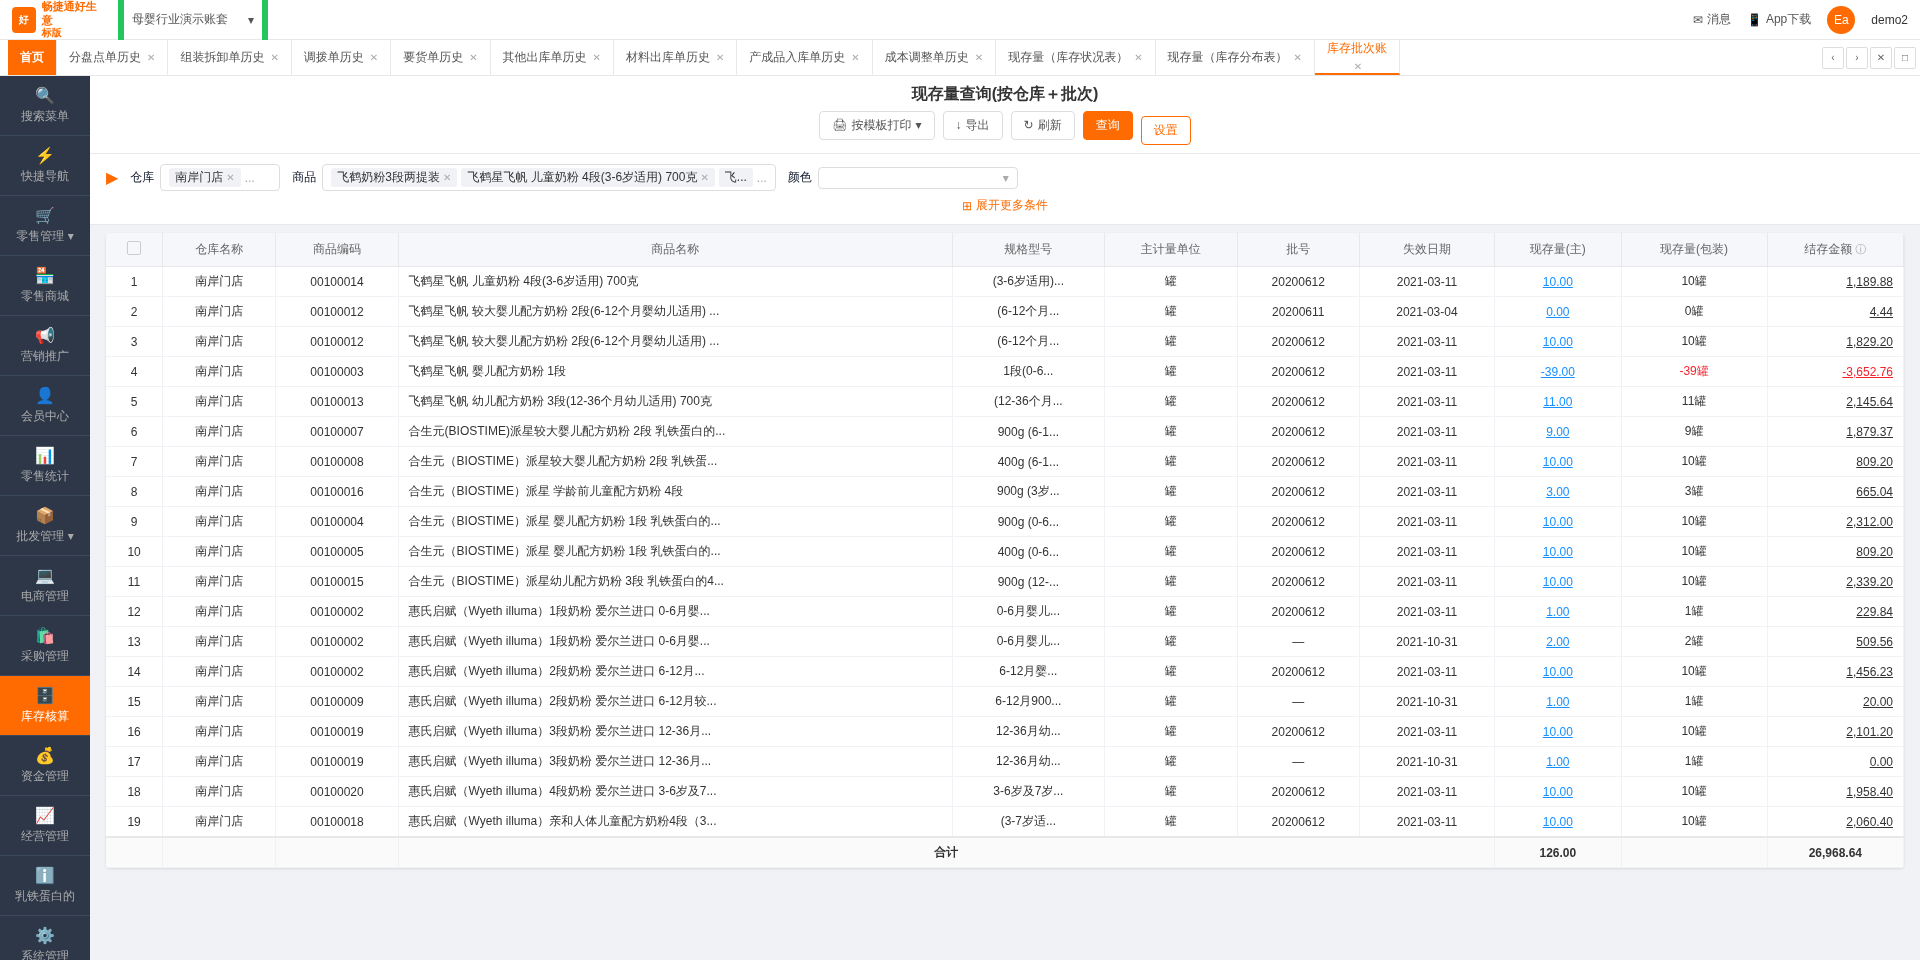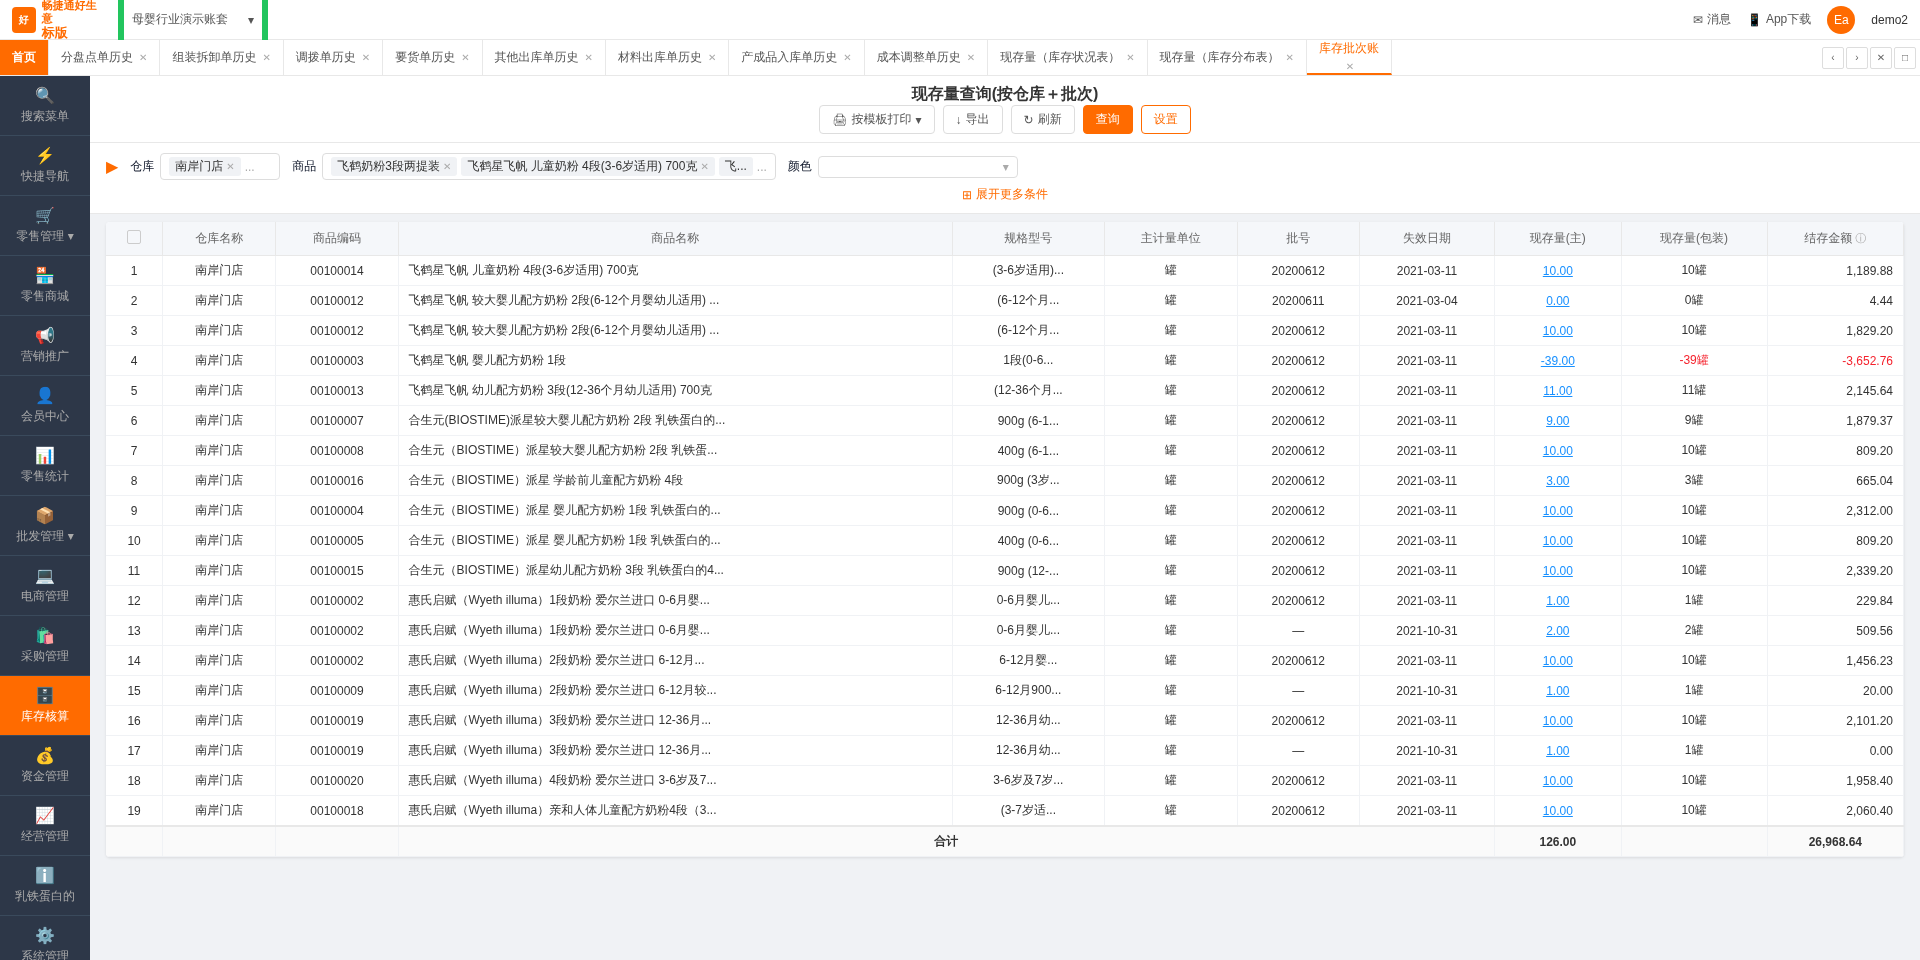--- a/index.html
+++ b/index.html
@@ -9,21 +9,21 @@
     .top-bar { background: #fff; height: 40px; display: flex; align-items: center; padding: 0 12px; border-bottom: 1px solid #e8e8e8; gap: 16px; flex-shrink: 0; }
     .logo-area { display: flex; align-items: center; gap: 6px; color: #ff6b00; font-weight: bold; font-size: 13px; width: 90px; flex-shrink: 0; }
     .logo-icon { width: 26px; height: 26px; background: #ff6b00; border-radius: 4px; display: flex; align-items: center; justify-content: center; color: white; font-size: 10px; }
     .industry-selector { display: flex; align-items: center; gap: 0; border: 6px solid #22c55e; border-radius: 4px; padding: 19px 8px; cursor: pointer; color: #555; min-width: 150px; font-size: 12px; }
     .top-right { margin-left: auto; display: flex; align-items: center; gap: 16px; }
     .top-icon-btn { display: flex; align-items: center; gap: 4px; color: #555; cursor: pointer; font-size: 12px; }
 
     
     .nav-tabs { background: #fff; height: 36px; display: flex; align-items: stretch; border-bottom: 1px solid #e8e8e8; overflow: hidden; flex-shrink: 0; }
     .nav-tab { display: flex; align-items: center; padding: 0 12px; white-space: nowrap; cursor: pointer; color: #555; border-right: 1px solid #e8e8e8; font-size: 12px; gap: 4px; flex-shrink: 0; }
-    .nav-tab.home { background: #ff6b00; color: white; font-weight: bold; }
+    .nav-tab.home { background: #ff6b00; color: white; font-weight: bold; margin-left: 8px; }
     .nav-tab .close-x { color: #aaa; font-size: 10px; margin-left: 2px; }
     .nav-tab.active { border-bottom: 2px solid #ff6b00; color: #ff6b00; flex-direction: column; }
     .nav-tab-controls { display: flex; align-items: center; margin-left: auto; padding: 0 4px; gap: 2px; }
     .nav-ctrl-btn { width: 22px; height: 22px; display: flex; align-items: center; justify-content: center; cursor: pointer; color: #666; border: 1px solid #ddd; border-radius: 2px; font-size: 10px; }
 
     
     .main-layout { display: flex; flex: 1; overflow: hidden; }
 
     
     .sidebar { width: 90px; background: #2d3748; display: flex; flex-direction: column; flex-shrink: 0; overflow-y: auto; }
@@ -33,58 +33,58 @@
 
     
     .content { flex: 1; display: flex; flex-direction: column; overflow: hidden; background: #f0f2f5; }
 
     
     .page-header { background: #fff; padding: 8px 16px; display: flex; align-items: center; justify-content: space-between; border-bottom: 1px solid #e8e8e8; flex-shrink: 0; flex-direction: column; }
     .page-title { font-size: 16px; font-weight: bold; color: #333; }
     .page-actions { display: flex; align-items: center; gap: 8px; }
     .btn { padding: 5px 12px; border-radius: 4px; cursor: pointer; font-size: 12px; border: 1px solid #ddd; background: #fff; color: #555; display: flex; align-items: center; gap: 4px; }
     .btn-primary { background: #ff6b00; color: white; border-color: #ff6b00; }
-    .btn-outline { border: 1px solid #ff6b00; color: #ff6b00; background: #fff; }
+    .btn-outline { border: 1px solid #ff6b00; color: #ff6b00; background: #fff; margin-top: 11px; }
 
     
     .filter-area { background: #fff; padding: 10px 16px; border-bottom: 1px solid #e8e8e8; flex-shrink: 0; }
     .filter-row { display: flex; align-items: center; gap: 12px; flex-wrap: wrap; }
     .filter-item { display: flex; align-items: center; gap: 6px; }
     .filter-label { color: #0f172a; white-space: nowrap; font-size: 12px; }
     .filter-tag-box { display: flex; align-items: center; gap: 4px; border: 1px solid #ddd; border-radius: 4px; padding: 3px 8px; min-width: 120px; flex-wrap: wrap; }
     .filter-tag { background: #f0f2f5; border-radius: 3px; padding: 1px 6px; display: flex; align-items: center; gap: 3px; font-size: 11px; color: #333; }
     .filter-tag .rm { color: #aaa; cursor: pointer; font-size: 10px; }
     .filter-ellipsis { color: #aaa; font-size: 12px; cursor: pointer; }
     .expand-btn { display: flex; align-items: center; gap: 4px; color: #ff6b00; cursor: pointer; margin: 6px auto 0; font-size: 12px; }
 
     
     .table-container { flex: 1; overflow: auto; padding: 8px 16px; }
     .data-table { width: 100%; border-collapse: collapse; background: #fff; border-radius: 4px; overflow: hidden; box-shadow: 0 1px 3px rgba(0,0,0,0.1); }
     .data-table th { background: #f5f7fa; color: #666; padding: 8px 10px; text-align: center; border-bottom: 1px solid #e8e8e8; border-right: 1px solid #e8e8e8; font-weight: 500; font-size: 12px; white-space: nowrap; }
     .data-table td { padding: 6px 10px; text-align: center; border-bottom: 1px solid #f0f2f5; border-right: 1px solid #f0f2f5; font-size: 12px; color: #333; }
     .data-table td.text-left { text-align: left; }
-    .data-table td.text-right { text-align: right; }
+    .data-table td.text-right { text-align: right; text-decoration: underline; }
     .data-table td.red { color: #f5222d; }
     .data-table td.link { color: #1890ff; text-decoration: underline; cursor: pointer; }
     .data-table .summary-row td { background: #fafafa; font-weight: bold; border-top: 2px solid #e8e8e8; }
     .th-icon { display: inline-block; width: 14px; height: 14px; border: 1px solid #ccc; border-radius: 2px; cursor: pointer; }
     .info-icon { color: #aaa; cursor: pointer; margin-left: 3px; font-size: 11px; }
     .expand-arrow { color: #ff6b00; cursor: pointer; font-size: 16px; }
 
     .avatar { width: 28px; height: 28px; background: #ff6b00; border-radius: 50%; display: flex; align-items: center; justify-content: center; color: white; font-size: 11px; cursor: pointer; }
   </style>
 </head>
 <body>
 
 <div class="top-bar">
   <div class="logo-area">
     <div class="logo-icon">好</div>
     <div style="display:flex;flex-direction:column;line-height:1.2">
       <span style="font-size:11px;color:#ff6b00;font-weight:bold">畅捷通好生意</span>
-      <span style="font-size:13px;color:#ff6b00">标版</span>
+      <span style="font-size:10px;color:#ff6b00">标版</span>
     </div>
   </div>
   <div class="industry-selector">
     <span>母婴行业演示账套</span>
     <span style="margin-left:auto">▾</span>
   </div>
   <div class="top-right">
     <div class="top-icon-btn">
       <span>✉</span>
       <span>消息</span>

